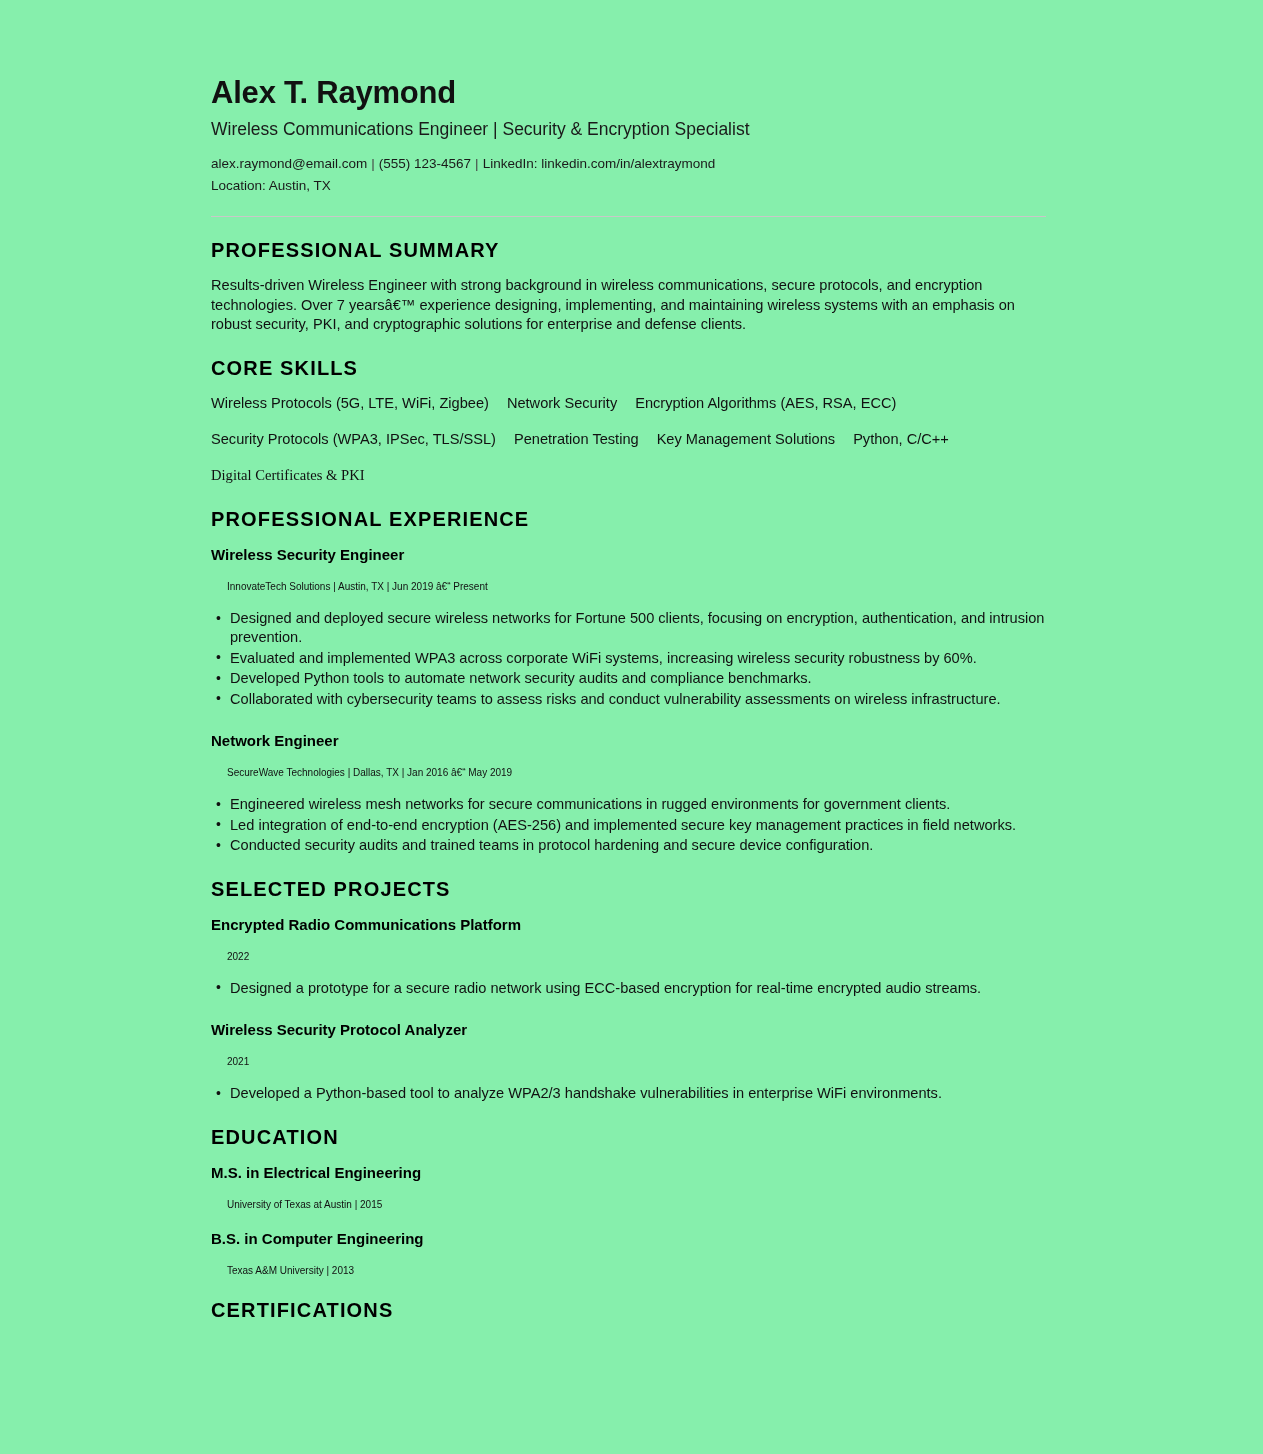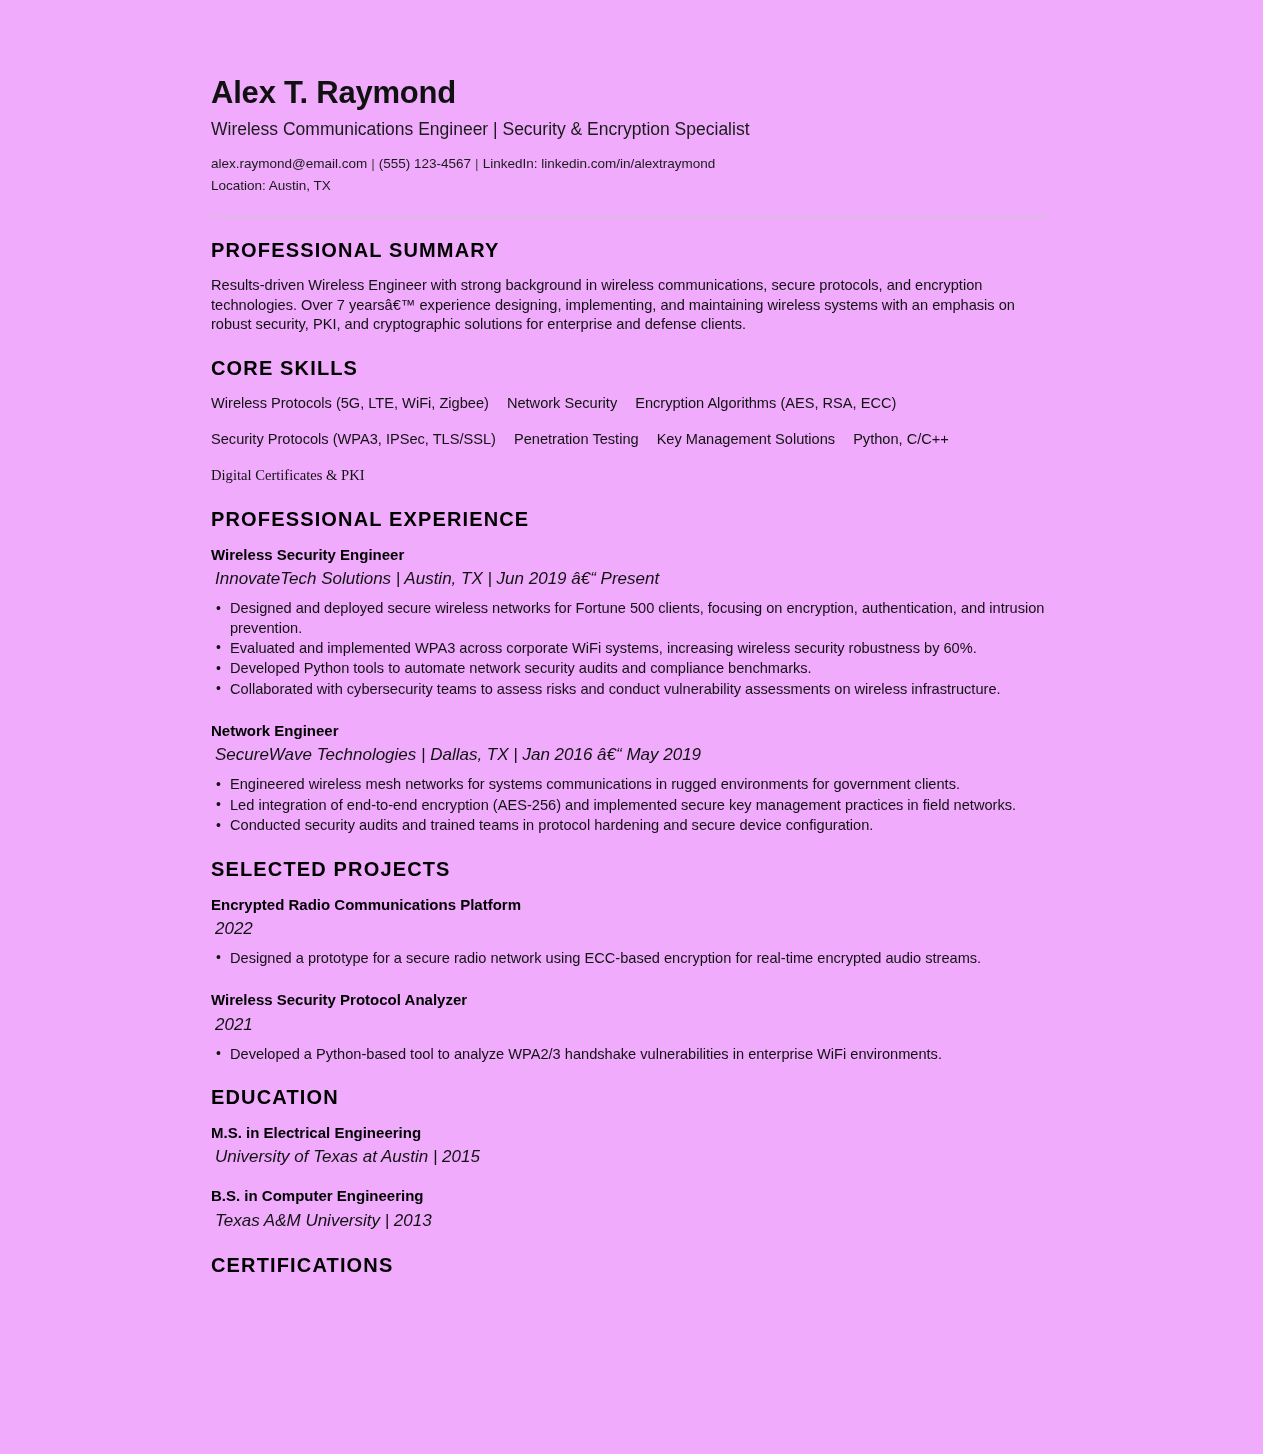--- a/index.html
+++ b/index.html
@@ -11,21 +11,21 @@
     width: 1263px;
     height: 1454px;
     font-family: "Liberation Sans", sans-serif;
     color: #000000;
     -webkit-font-smoothing: antialiased;
   }
   .page {
     position: relative;
     width: 1263px;
     height: 1454px;
-    background: #f0abfc;
+    background: #86efac;
     box-sizing: border-box;
   }
   .content {
     position: absolute;
     left: 211px;
     top: 76px;
     width: 835px;
   }
 
   
@@ -94,24 +94,23 @@
   }
   .skill:last-child { margin-right: 0; }
   .entry-title {
     font-size: 15px;
     font-weight: bold;
     line-height: 1.28;
     margin: 0 0 2px 0;
     color: #000;
   }
   .entry-meta {
-    font-size: 17px;
-    font-style: italic;
+    font-size: 10px;
     line-height: 1.3;
-    margin: 4px;
+    margin: 16px;
     color: #111;
   }
   .bullets {
     list-style: none;
     margin: 9px 0 0 0;
     padding: 0;
   }
   .bullets li {
     position: relative;
     font-size: 14.6px;
@@ -184,21 +183,21 @@
           <li>Evaluated and implemented WPA3 across corporate WiFi systems, increasing wireless security robustness by 60%.</li>
           <li>Developed Python tools to automate network security audits and compliance benchmarks.</li>
           <li>Collaborated with cybersecurity teams to assess risks and conduct vulnerability assessments on wireless infrastructure.</li>
         </ul>
       </div>
 
       <div class="exp-group">
         <div class="entry-title">Network Engineer</div>
         <div class="entry-meta">SecureWave Technologies  |  Dallas, TX  |  Jan 2016 â€“ May 2019</div>
         <ul class="bullets">
-          <li>Engineered wireless mesh networks for systems communications in rugged environments for government clients.</li>
+          <li>Engineered wireless mesh networks for secure communications in rugged environments for government clients.</li>
           <li>Led integration of end-to-end encryption (AES-256) and implemented secure key management practices in field networks.</li>
           <li>Conducted security audits and trained teams in protocol hardening and secure device configuration.</li>
         </ul>
       </div>
     </section>
 
     <section class="section">
       <h2 class="section-title">SELECTED PROJECTS</h2>
 
       <div class="exp-group">

